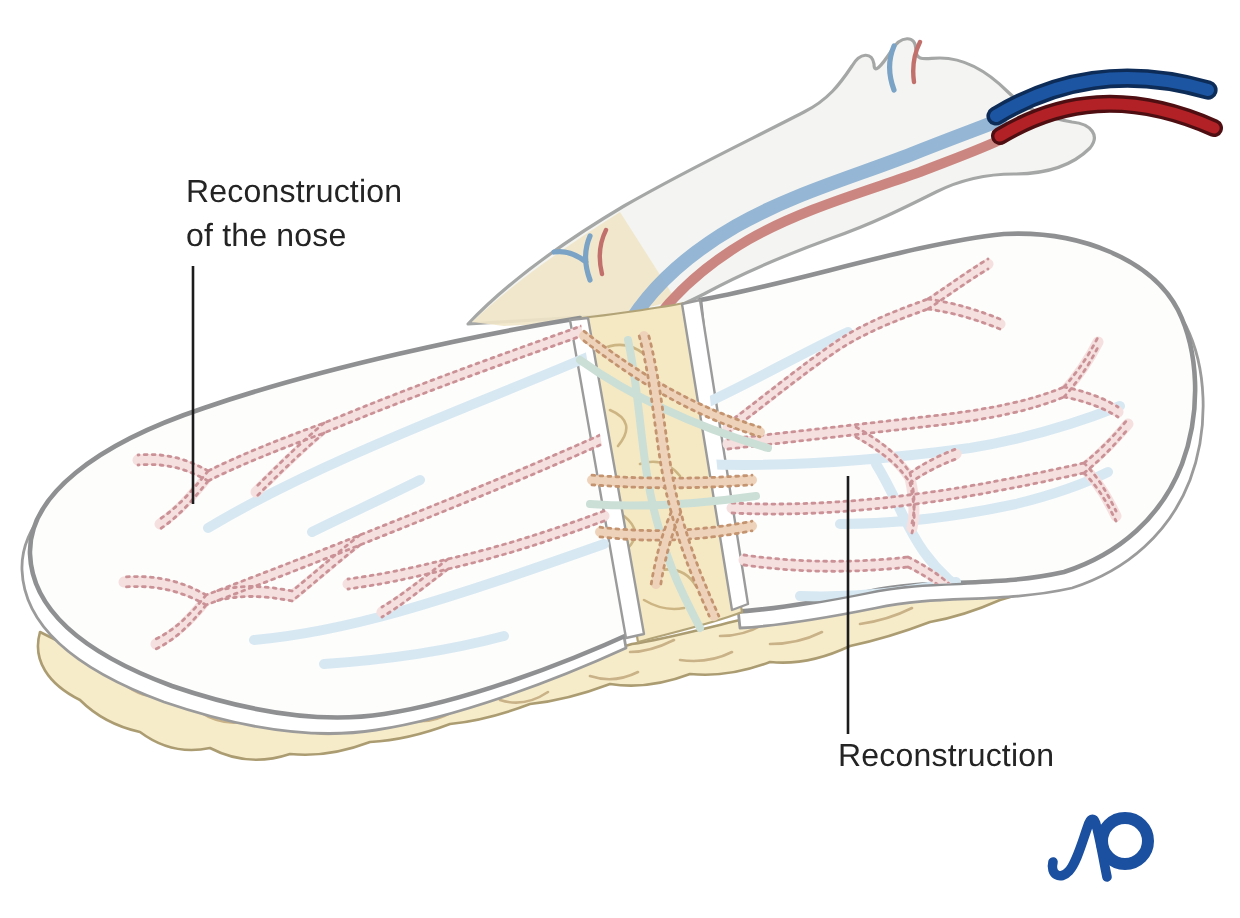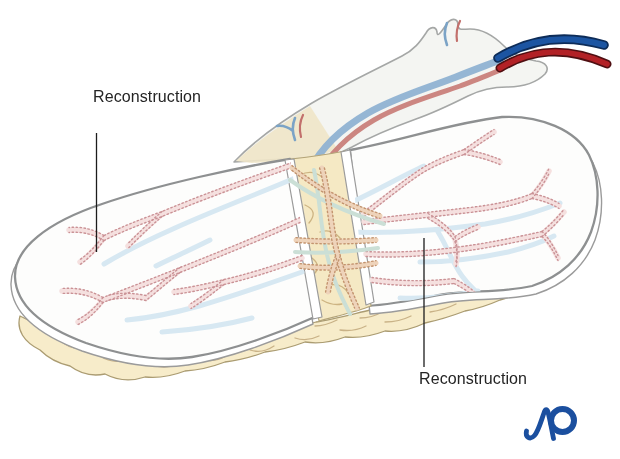--- a/index.html
+++ b/index.html
@@ -175,19 +175,20 @@
 
     <g fill="none" stroke="#1b4f9f" stroke-linecap="round">
       <path stroke-width="4.8" d="M526.5,431 C525,437 530,440.5 534.5,435.5 C538.5,431 541,421 544.5,411.5
                C545.5,409 547,409 547.8,411.5 C550,419 551.5,429 553.5,438.5"></path>
       <circle cx="562.5" cy="420.5" r="11.5" stroke-width="6"></circle>
     </g>
   </svg>
 
   <div class="label" id="label-nose">
     <span>Reconstruction</span>
+    <span>of the nose</span>
   </div>
   <div class="label" id="label-palate">
     <span>Reconstruction</span>
   </div>
   <span class="sr">AO</span>
 
 </div>
 
 </body></html>

